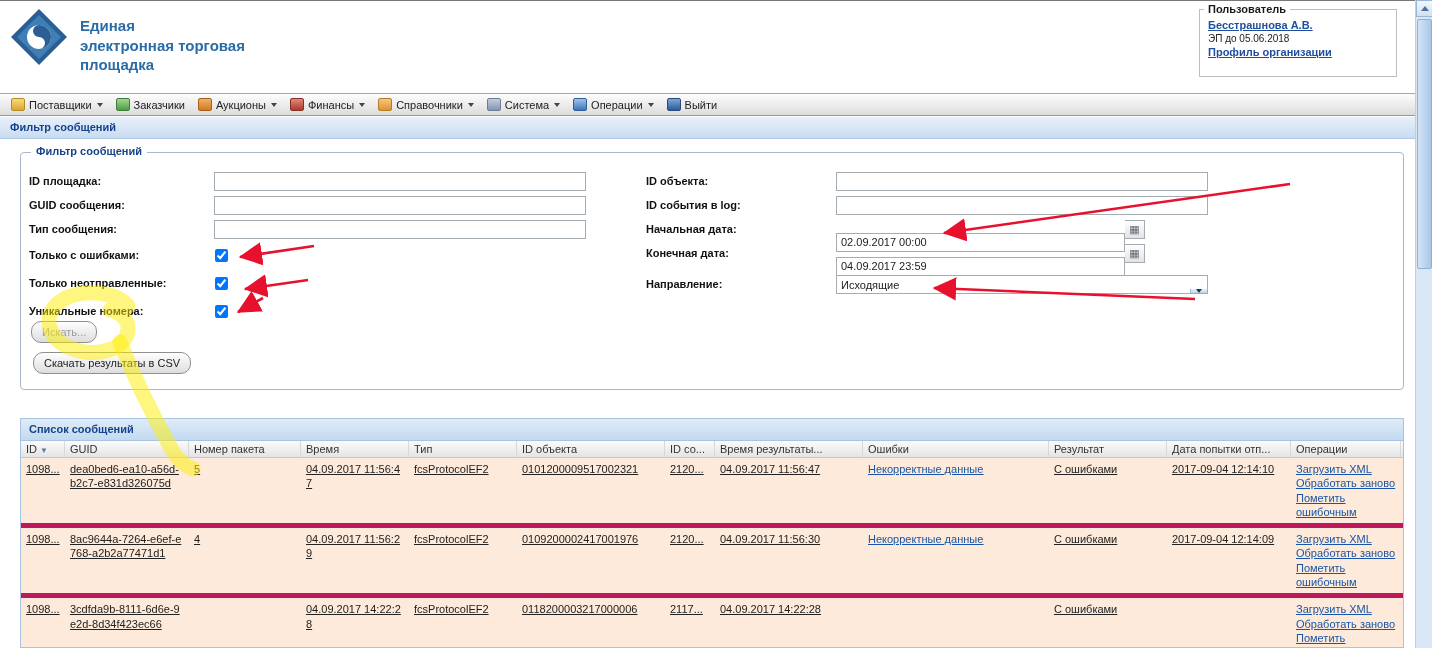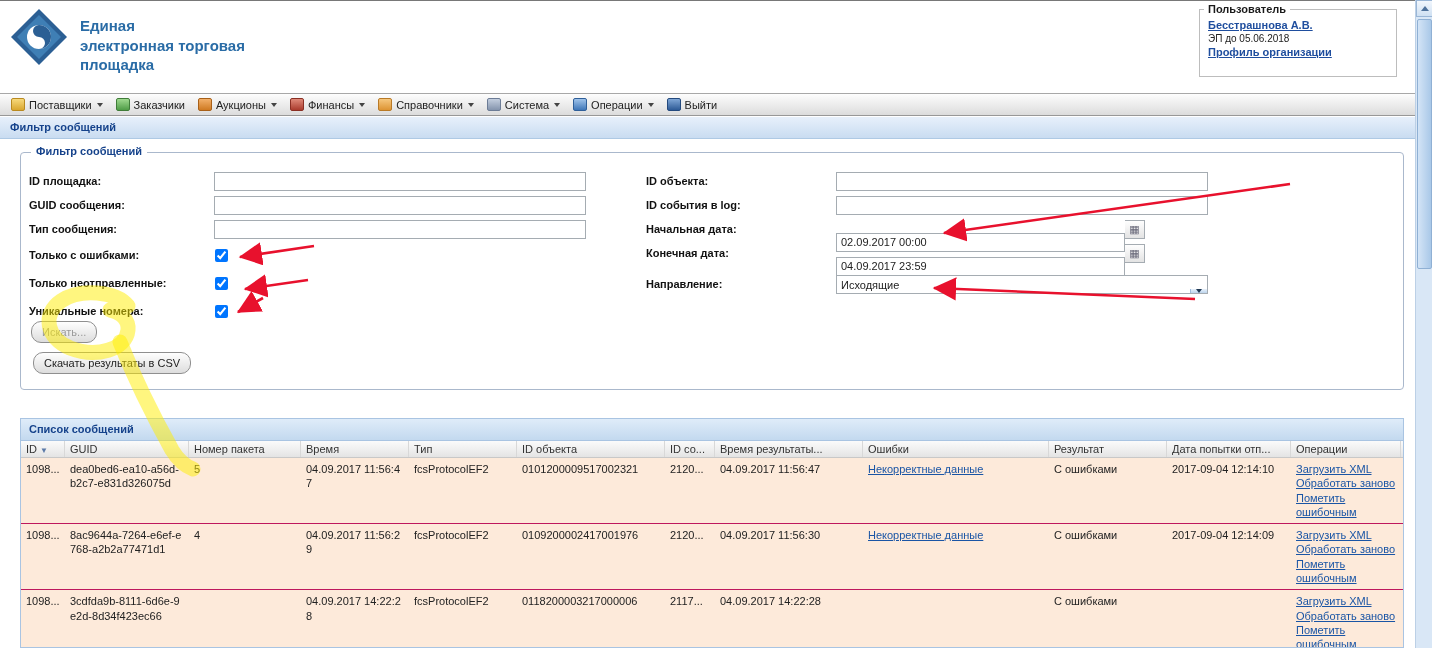--- a/index.html
+++ b/index.html
@@ -56,21 +56,21 @@
   .btn.search{left:10px;top:168px;color:#9a9a9a;}
   .btn.csv{left:12px;top:199px;}
 
   
   .results{position:absolute;left:20px;top:418px;width:1384px;height:230px;border:1px solid #a9c4e2;background:#fff;overflow:hidden;}
   .results-title{height:22px;background:linear-gradient(#dfecf9,#c3d9ef);border-bottom:1px solid #a9c4e2;color:#15428b;font-weight:bold;line-height:21px;padding-left:8px;}
   .t-head,.t-row{display:grid;grid-template-columns:44px 124px 112px 108px 108px 148px 50px 148px 186px 118px 124px 110px;}
   .t-head{height:17px;background:linear-gradient(#fbfbfb,#e4e4e4);border-bottom:1px solid #c8c8c8;}
   .t-hcell{padding:2px 5px;color:#333;border-right:1px solid #d8d8d8;white-space:nowrap;overflow:hidden;display:flex;align-items:flex-end;gap:3px;cursor:pointer;}
   .sort-ic{font-size:8px;color:#5b7aa8;}
-  .t-row{min-height:60px;background:var(--row-peach);border-bottom:1px solid #be185d;}
+  .t-row{min-height:60px;background:var(--row-peach);border-bottom:5px solid #be185d;text-decoration:underline;}
   .t-cell{padding:4px 5px;color:#222;line-height:1.3;overflow:hidden;word-break:break-all;}
   .t-cell.nb{word-break:normal;}
   .lnk{color:var(--link-blue);text-decoration:underline;cursor:pointer;word-break:normal;}
 
   
   .scrollbar{position:absolute;right:0;top:0;width:17px;height:648px;background:#d9e7f6;border-left:1px solid #bcd0e6;z-index:40;}
   .sb-btn{position:absolute;left:0;top:0;width:17px;height:17px;background:linear-gradient(#f2f7fd,#cfe0f2);border:1px solid #9ab6d6;display:flex;align-items:center;justify-content:center;}
   .sb-arrow{width:0;height:0;border-left:4px solid transparent;border-right:4px solid transparent;border-bottom:5px solid #4f729c;}
   .sb-thumb{position:absolute;left:1px;top:19px;width:15px;height:250px;background:linear-gradient(90deg,#d3e4f6,#a9c8e8);border:1px solid #8fb0d4;border-radius:2px;}
 

